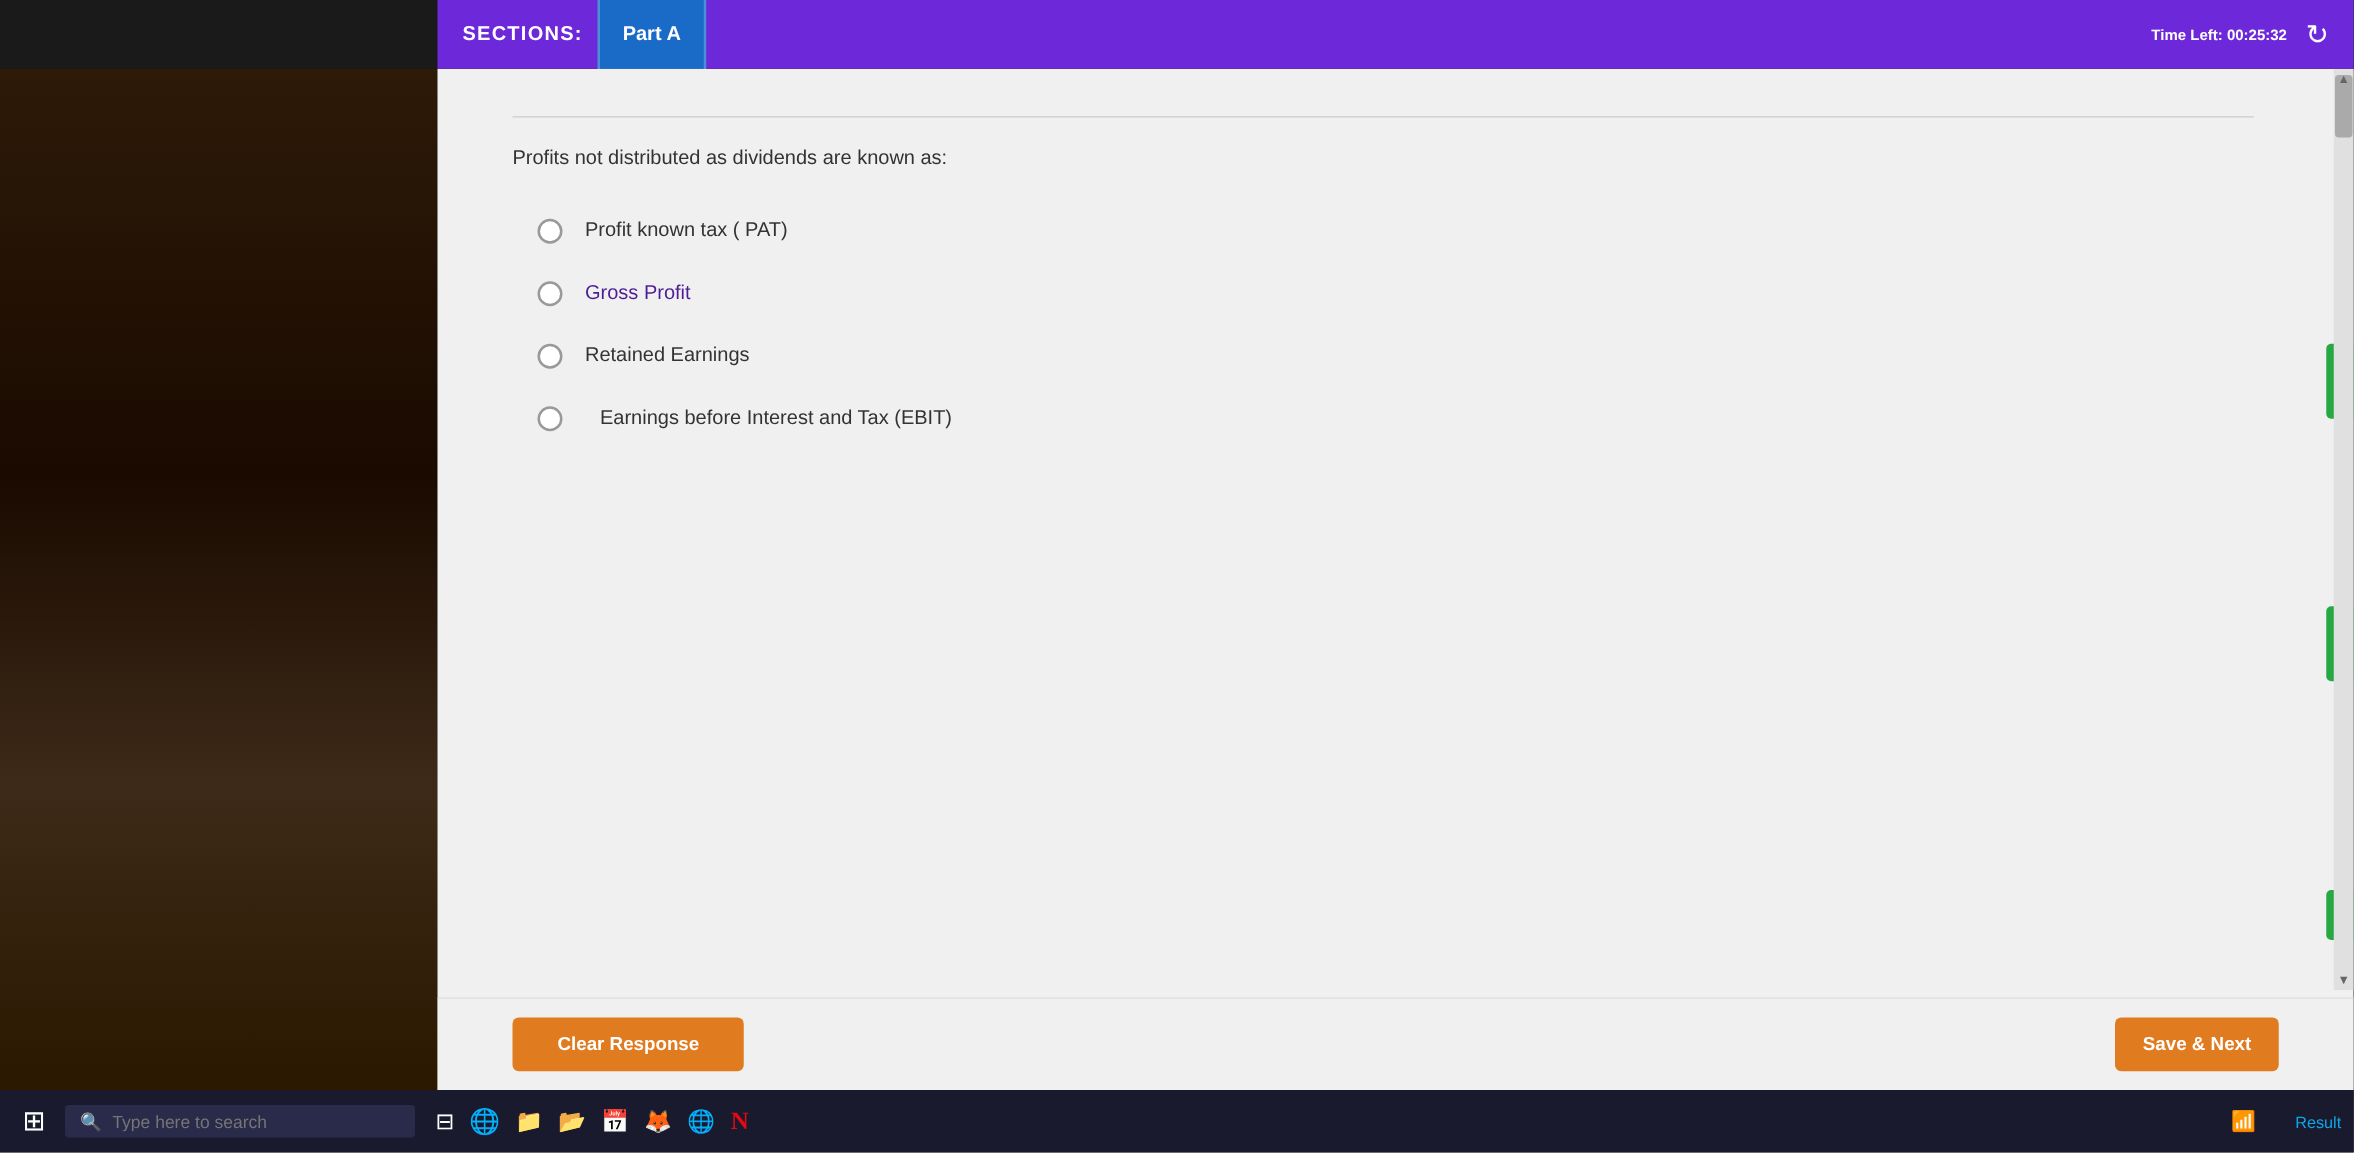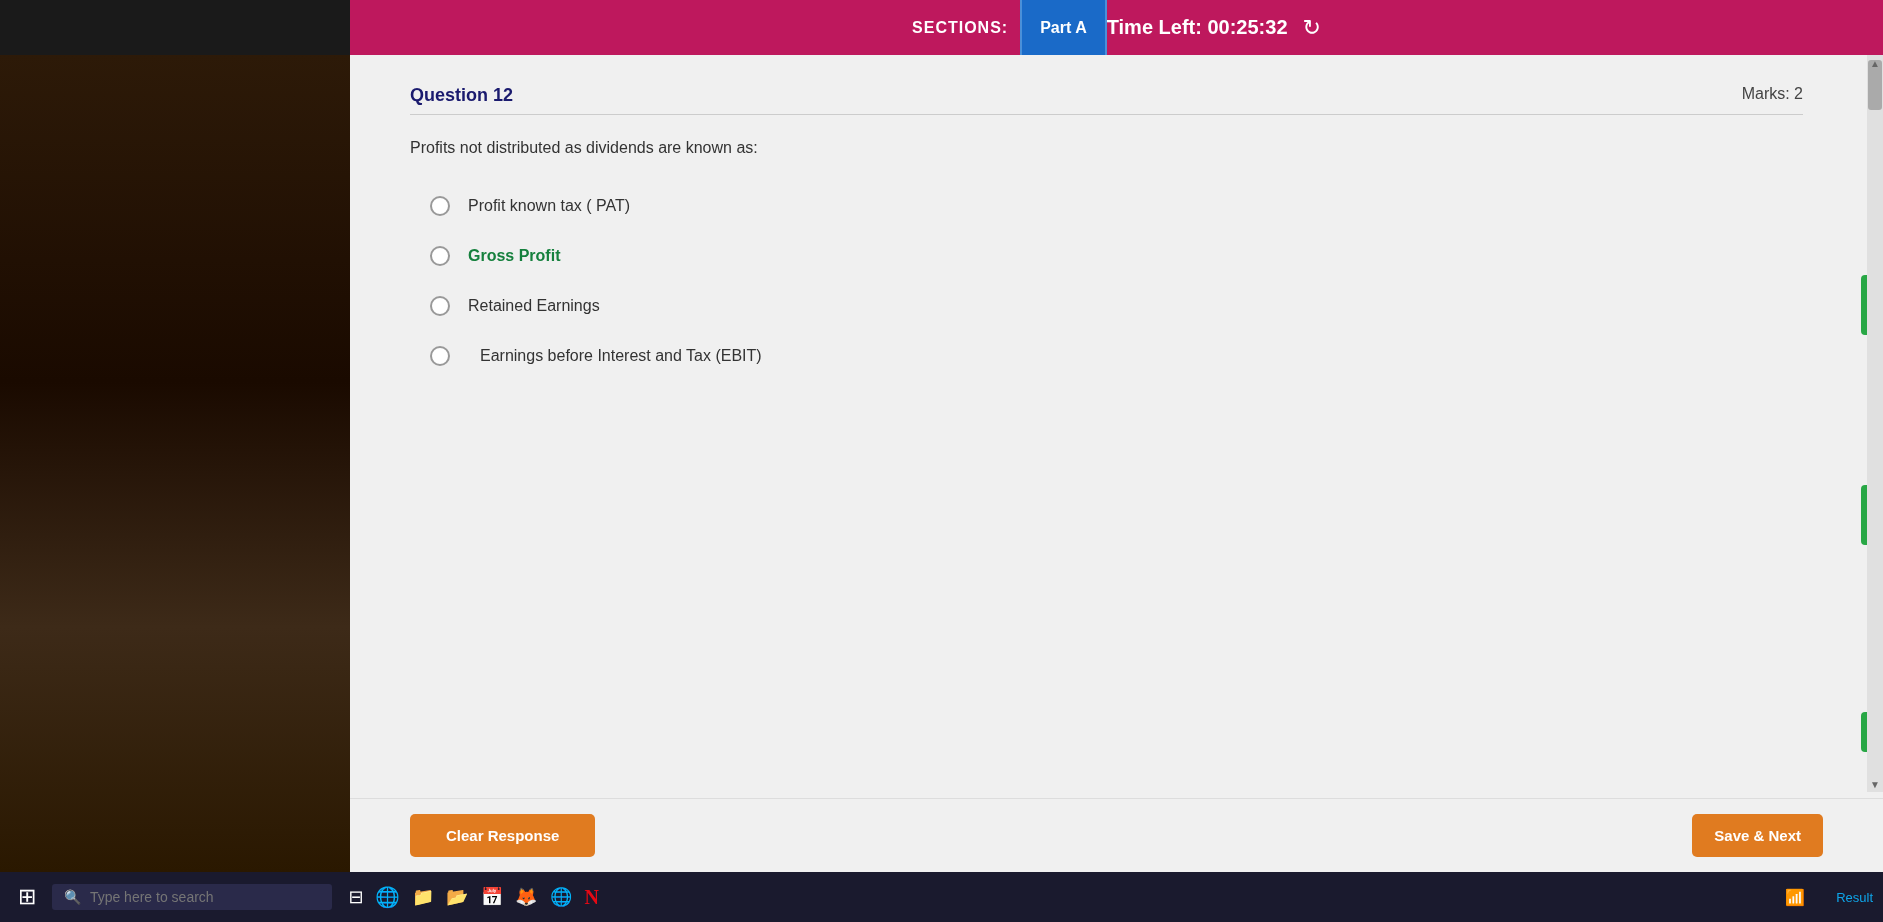--- a/index.html
+++ b/index.html
@@ -27,60 +27,56 @@
   </style>
 </head>
 <body>
 
 <div style="display:flex; flex-direction:column; width:1883px; height:922px; overflow:hidden;">
 
   <div style="display:flex; flex-shrink:0; height:55px; background:#1a1a1a;">
 
     <div style="width:350px; background:#1a1a1a; flex-shrink:0;"></div>
 
-    <div style="flex:1; background:#be185d; display:flex; align-items:center; justify-content:center; padding:0 20px;">
+    <div style="flex:1; background:#6d28d9; display:flex; align-items:center; justify-content:space-between; padding:0 20px;">
       <div class="header-left" style="display:flex; align-items:center; gap:12px;">
         <span style="font-size:16px; font-weight:bold; color:white; letter-spacing:1px;">SECTIONS:</span>
         <button style="background:#1a6ac8; border:2px solid #4a90d9; color:white; padding:22px 18px; border-radius:4px; font-size:16px; font-weight:bold; cursor:pointer;">Part A</button>
       </div>
       <div class="header-right" style="display:flex; align-items:center; gap:15px;">
-        <span style="font-size:20px; font-weight:bold; color:white;">Time Left: 00:25:32</span>
+        <span style="font-size:12px; font-weight:bold; color:white;">Time Left: 00:25:32</span>
         <span style="color:white; font-size:22px; cursor:pointer;">↻</span>
       </div>
     </div>
   </div>
 
   <div style="display:flex; flex:1; overflow:hidden;">
 
     <div style="width:350px; background:linear-gradient(180deg,#2d1a08 0%,#1a0a00 40%,#3d2a18 70%,#2a1800 100%); flex-shrink:0;">
     </div>
 
     <div style="flex:1; background:#f0f0f0; display:flex; flex-direction:column; position:relative; overflow:hidden;">
 
       <div style="padding:30px 80px 10px 60px; flex:1; overflow-y:auto;">
 
-        <div style="display:flex; justify-content:space-between; align-items:flex-start; margin-bottom:5px;">
-          <span style="font-size:18px; font-weight:bold; color:#1a1a6e;">Question 12</span>
-          <span style="font-size:16px; color:#444;">Marks: 2</span>
-        </div>
 
         <div style="width:100%; height:1px; background:#ccc; margin:8px 0 20px 0;"></div>
 
         <p style="font-size:16px; color:#333; margin-bottom:35px; line-height:1.6;">Profits not distributed as dividends are known as:</p>
 
         <div style="display:flex; flex-direction:column; gap:30px; margin-bottom:50px; margin-left:20px;">
 
           <div style="display:flex; align-items:center; gap:18px; cursor:pointer;">
             <div style="width:20px; height:20px; border:2px solid #999; border-radius:50%; background:white; flex-shrink:0;"></div>
             <span style="font-size:16px; color:#333;">Profit known tax ( PAT)</span>
           </div>
 
           <div style="display:flex; align-items:center; gap:18px; cursor:pointer;">
             <div style="width:20px; height:20px; border:2px solid #999; border-radius:50%; background:white; flex-shrink:0;"></div>
-            <span style="font-size:16px; color:#15803d;font-weight:bold;">Gross Profit</span>
+            <span style="font-size:16px; color:#4c1d95;">Gross Profit</span>
           </div>
 
           <div style="display:flex; align-items:center; gap:18px; cursor:pointer;">
             <div style="width:20px; height:20px; border:2px solid #999; border-radius:50%; background:white; flex-shrink:0;"></div>
             <span style="font-size:16px; color:#333;">Retained Earnings</span>
           </div>
 
           <div style="display:flex; align-items:center; gap:18px; cursor:pointer;">
             <div style="width:20px; height:20px; border:2px solid #999; border-radius:50%; background:white; flex-shrink:0;"></div>
             <span style="font-size:16px; color:#333;margin-left:12px;">Earnings before Interest and Tax (EBIT)</span>

